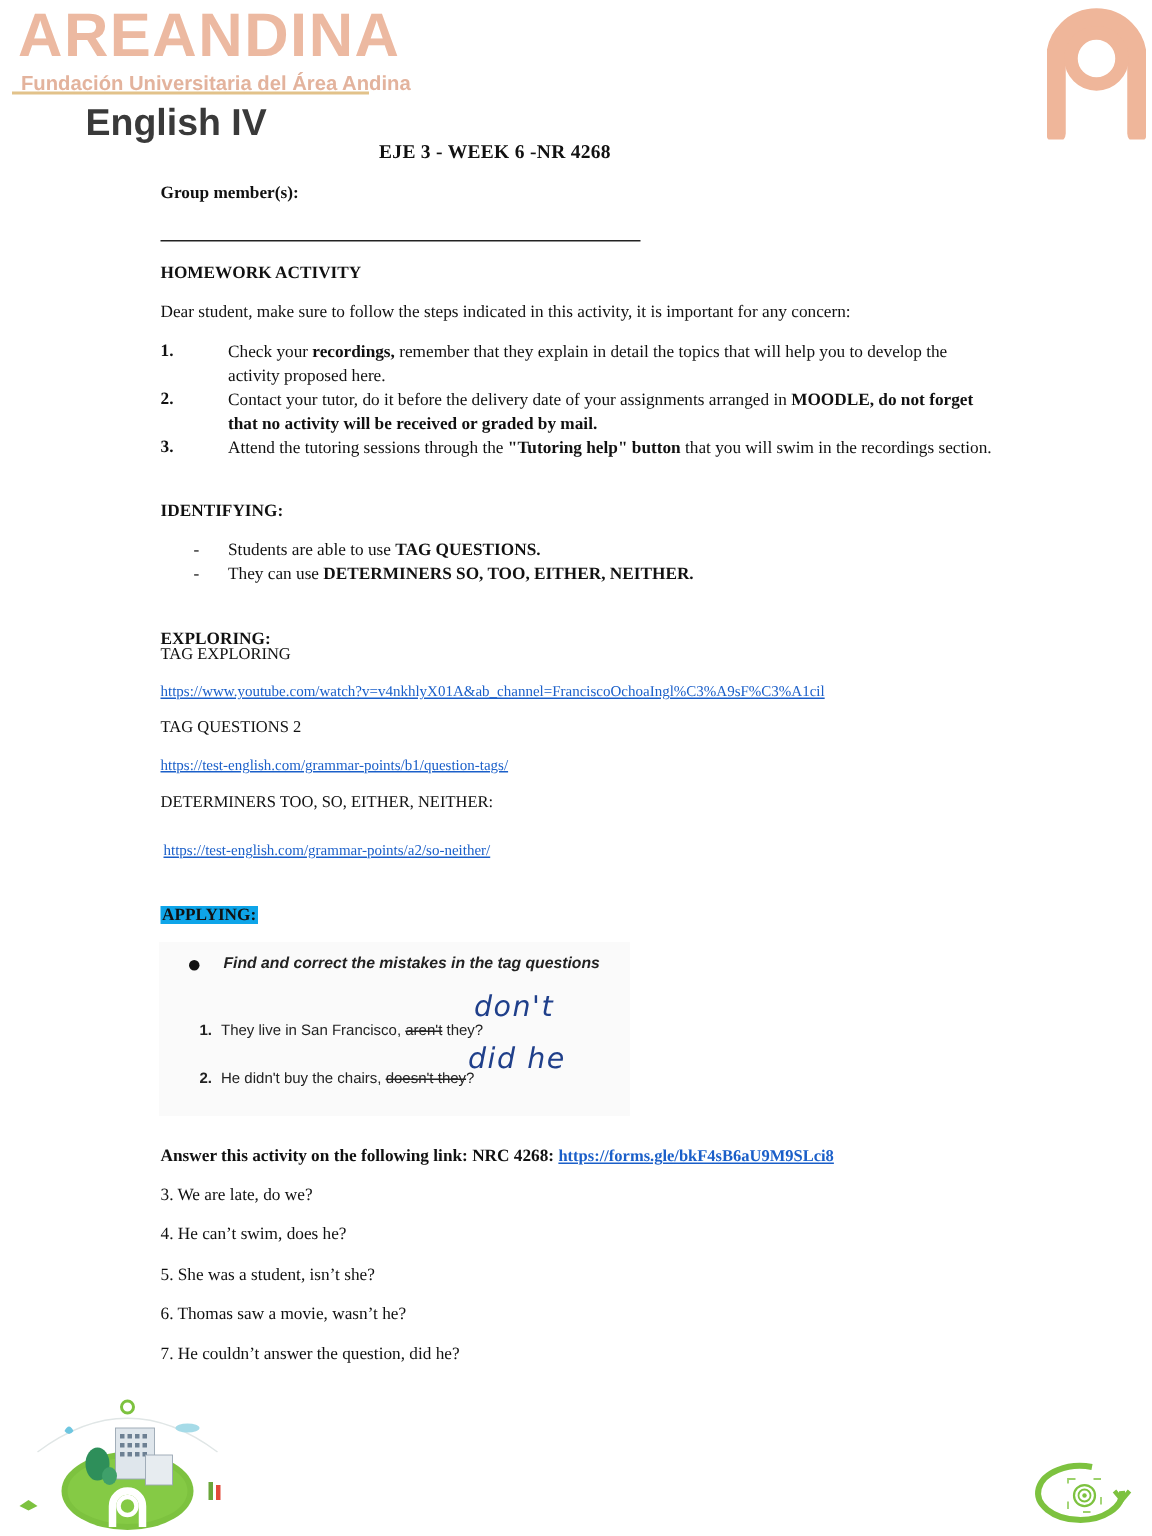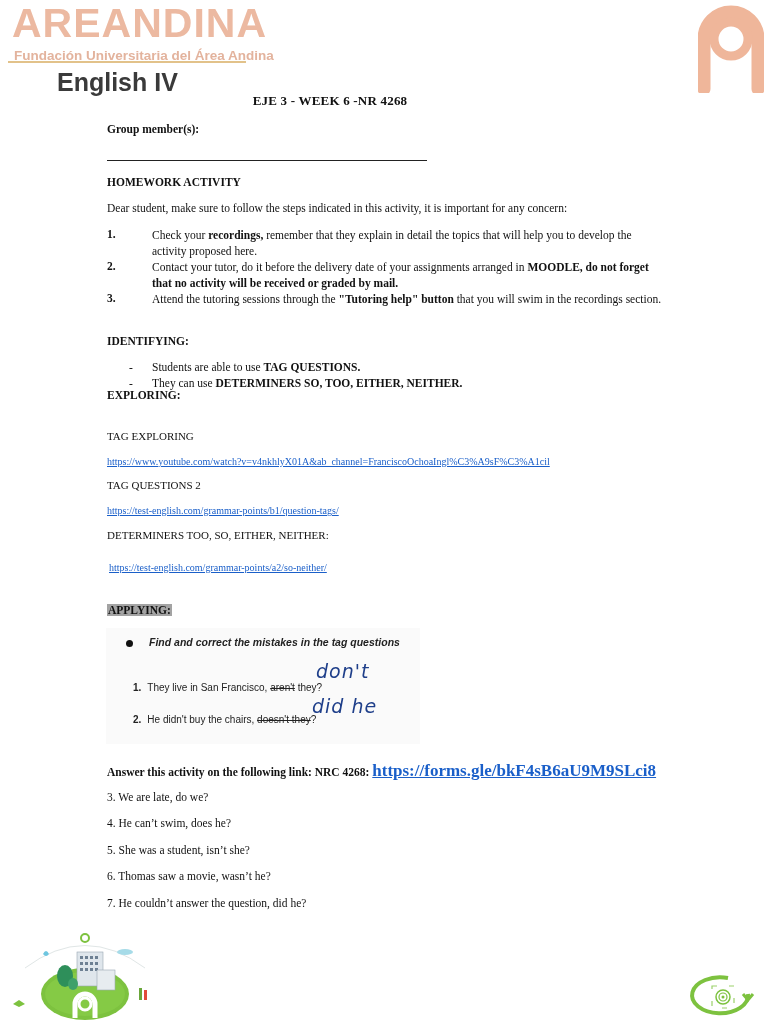--- a/index.html
+++ b/index.html
@@ -25,21 +25,21 @@
     .hr-line { left: 107px; top: 160px; width: 320px; height: 1px; background: #222; }
 
     .list-num { left: 107px; font-weight: 700; font-size: 11.5px; }
     .list-text { left: 152px; width: 510px; font-size: 11.5px; line-height: 15.5px; }
 
     .dash { left: 129px; font-size: 11.5px; }
     .dash-text { left: 152px; font-size: 11.5px; white-space: nowrap; }
 
     a.link { color: #1a5fc9; text-decoration: underline; font-size: 10px; white-space: nowrap; }
 
-    .hl { background: #a3a3a3; padding: 0 1px; }
+    .hl { background: #0ea5e9; padding: 0 1px; }
 
     
     .ex-box { left: 106px; top: 628px; width: 314px; height: 116px; background: #fafafa; }
     .ex-bullet { left: 126px; top: 640px; width: 7px; height: 7px; border-radius: 50%; background: #111; }
     .ex-instr { left: 149px; top: 636px; font-family: "Liberation Sans", "DejaVu Sans", sans-serif; font-style: italic; font-weight: 700; font-size: 10.5px; color: #222; white-space: nowrap; }
     .ex-line { font-family: "Liberation Sans", "DejaVu Sans", sans-serif; font-size: 10px; color: #222; white-space: nowrap; }
     .ex-line .n { font-weight: 700; margin-right: 6px; }
     .strike { text-decoration: line-through; }
     .hand { font-family: "DejaVu Sans", sans-serif; font-style: italic; color: #1f3f8a; font-size: 19px; white-space: nowrap; letter-spacing: 1px; }
 
@@ -78,21 +78,21 @@
 
 <div class="abs list-num" style="top:292px;">3.</div>
 <div class="abs list-text" style="top:292px;"><span>Attend the tutoring sessions through the </span><b>"Tutoring help" button</b><span> that you will swim in the recordings section.</span></div>
 
 <div class="abs text bold" style="top:334px;">IDENTIFYING:</div>
 <div class="abs dash" style="top:361px;">-</div>
 <div class="abs dash-text" style="top:361px;"><span>Students are able to use </span><b>TAG QUESTIONS.</b></div>
 <div class="abs dash" style="top:377px;">-</div>
 <div class="abs dash-text" style="top:377px;"><span>They can use </span><b>DETERMINERS SO, TOO, EITHER, NEITHER.</b></div>
 
-<div class="abs text bold" style="top:388px;">EXPLORING:</div>
+<div class="abs text bold" style="top:419px;">EXPLORING:</div>
 
 <div class="abs text" style="top:429px; font-size:11px;">TAG EXPLORING</div>
 <div class="abs text" style="top:454px;"><a class="link">https://www.youtube.com/watch?v=v4nkhlyX01A&amp;ab_channel=FranciscoOchoaIngl%C3%A9sF%C3%A1cil</a></div>
 
 <div class="abs text" style="top:478px; font-size:11px;">TAG QUESTIONS 2</div>
 <div class="abs text" style="top:503px;"><a class="link">https://test-english.com/grammar-points/b1/question-tags/</a></div>
 
 <div class="abs text" style="top:528px; font-size:11px;">DETERMINERS TOO, SO, EITHER, NEITHER:</div>
 <div class="abs text" style="top:560px; left:109px;"><a class="link">https://test-english.com/grammar-points/a2/so-neither/</a></div>
 
@@ -101,21 +101,21 @@
 <div class="abs ex-box"></div>
 <div class="abs ex-bullet"></div>
 <div class="abs ex-instr">Find and correct the mistakes in the tag questions</div>
 
 <div class="abs hand" style="left:316px; top:660px;">don't</div>
 <div class="abs ex-line" style="left:133px; top:682px;"><span class="n">1.</span><span>They live in San Francisco, </span><span class="strike">aren't</span><span> they?</span></div>
 
 <div class="abs hand" style="left:312px; top:695px;">did  he</div>
 <div class="abs ex-line" style="left:133px; top:714px;"><span class="n">2.</span><span>He didn't buy the chairs, </span><span class="strike">doesn't they</span><span>?</span></div>
 
-<div class="abs text bold" style="top:764px;"><span>Answer this activity on the following link: NRC 4268: </span><a class="link" style="font-size:17px; font-weight:700;">https://forms.gle/bkF4sB6aU9M9SLci8</a></div>
+<div class="abs text bold" style="top:764px;"><span>Answer this activity on the following link: NRC 4268: </span><a class="link" style="font-size:11px; font-weight:700;">https://forms.gle/bkF4sB6aU9M9SLci8</a></div>
 
 <div class="abs q" style="top:791px;">3.  We are late, do we?</div>
 <div class="abs q" style="top:817px;">4.  He can’t swim, does he?</div>
 <div class="abs q" style="top:844px;">5.  She was a student, isn’t she?</div>
 <div class="abs q" style="top:870px;">6.  Thomas saw a movie, wasn’t he?</div>
 <div class="abs q" style="top:897px;">7.  He couldn’t answer the question, did he?</div>
 
 <svg class="abs foot-left" viewBox="0 0 160 92">
   <path d="M20 40 Q80 -5 140 40" fill="none" stroke="#e0e6e6" stroke-width="1"></path>
   <ellipse cx="80" cy="66" rx="44" ry="26" fill="#7dc23f"></ellipse>

